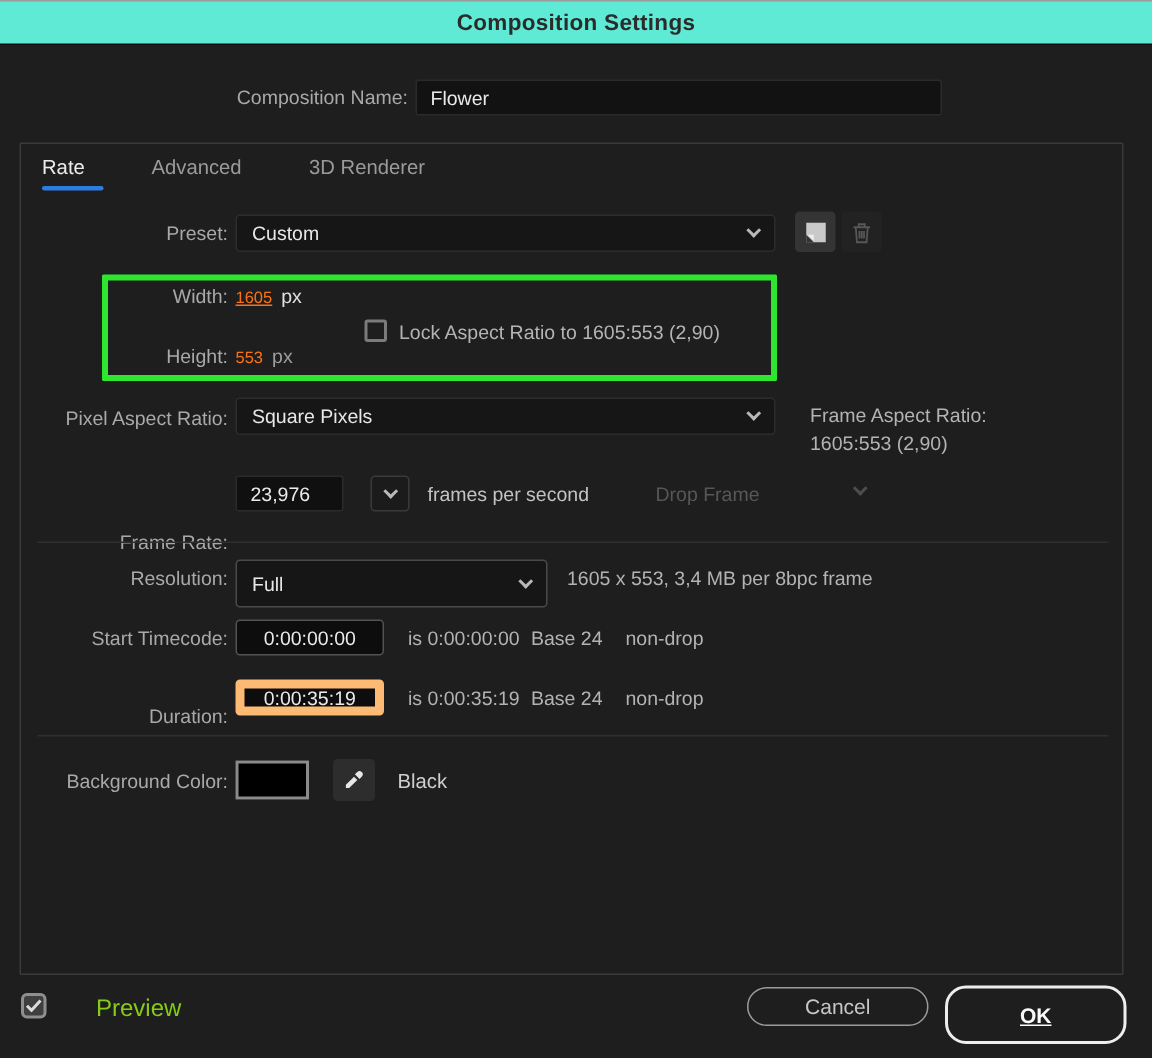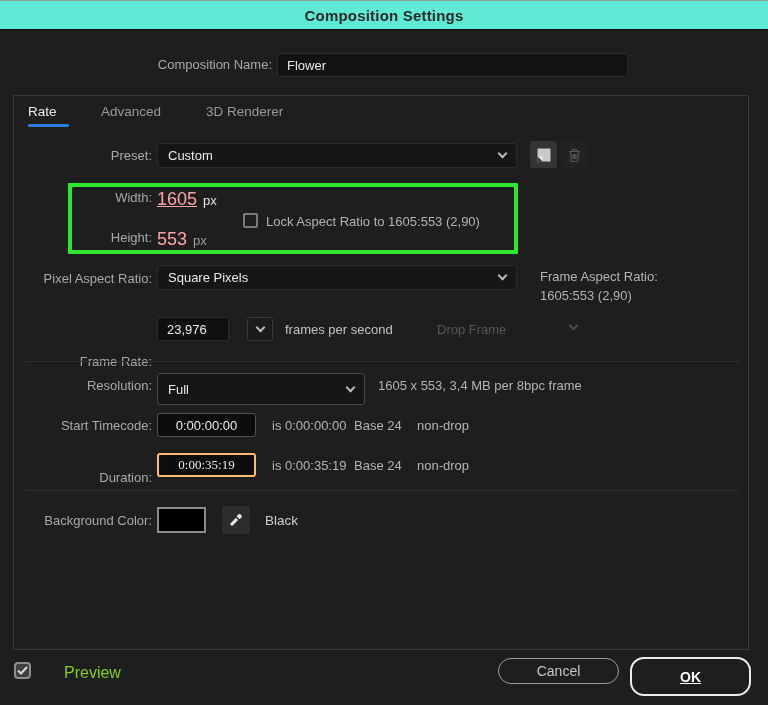--- a/index.html
+++ b/index.html
@@ -61,21 +61,21 @@
     width:27px; height:27px; border-radius:3px;
     display:flex; align-items:center; justify-content:center;
   }
   .iconbtn.save { background:#343434; }
   .iconbtn.trash { background:#222222; }
 
   .highlight-box {
     left:68px; top:183px; width:450px; height:71px;
     border:4px solid #2ee62e; border-radius:1px;
   }
-  .hot-number { color:#fca5a5; font-size:18px; }
+  .hot-number { color:#f97316; font-size:11px; }
   .hot-number.underlined { text-decoration:underline; }
   .unit { font-size:13px; margin-left:6px; }
   .unit.bright { color:#e0e0e0; }
   .unit.dim { color:#9e9e9e; }
 
   .checkbox {
     width:15px; height:15px; border:2px solid #7b7b7b; border-radius:2px;
     background:transparent;
   }
   .checkbox.checked {
@@ -180,21 +180,21 @@
 
 <div class="abs label" style="top:418px;">Start Timecode:</div>
 <div class="abs textinput" style="left:157px; top:413px; width:99px; height:24px; border:1px solid #525252; background:#0d0d0d; border-radius:3px; justify-content:center;">
   <span>0:00:00:00</span>
 </div>
 <div class="abs info-text" style="left:272px; top:418px;">is 0:00:00:00</div>
 <div class="abs info-text" style="left:354px; top:418px;">Base 24</div>
 <div class="abs info-text" style="left:417px; top:418px;">non-drop</div>
 
 <div class="abs label" style="top:458px;margin-top:12px;">Duration:</div>
-<div class="abs textinput" style="left:157px; top:453px; width:99px; height:24px; border:2px solid #fdba74; background:#0d0d0d; border-radius:3px; justify-content:center;font-family:Liberation Serif, serif;">
+<div class="abs textinput" style="left:157px; top:453px; width:99px; height:24px; border:6px solid #fdba74; background:#0d0d0d; border-radius:3px; justify-content:center;">
   <span>0:00:35:19</span>
 </div>
 <div class="abs info-text" style="left:272px; top:458px;">is 0:00:35:19</div>
 <div class="abs info-text" style="left:354px; top:458px;">Base 24</div>
 <div class="abs info-text" style="left:417px; top:458px;">non-drop</div>
 
 <div class="abs divider" style="top:490px;"></div>
 
 <div class="abs label" style="top:513px;">Background Color:</div>
 <div class="abs swatch" style="left:157px; top:507px;"></div>

